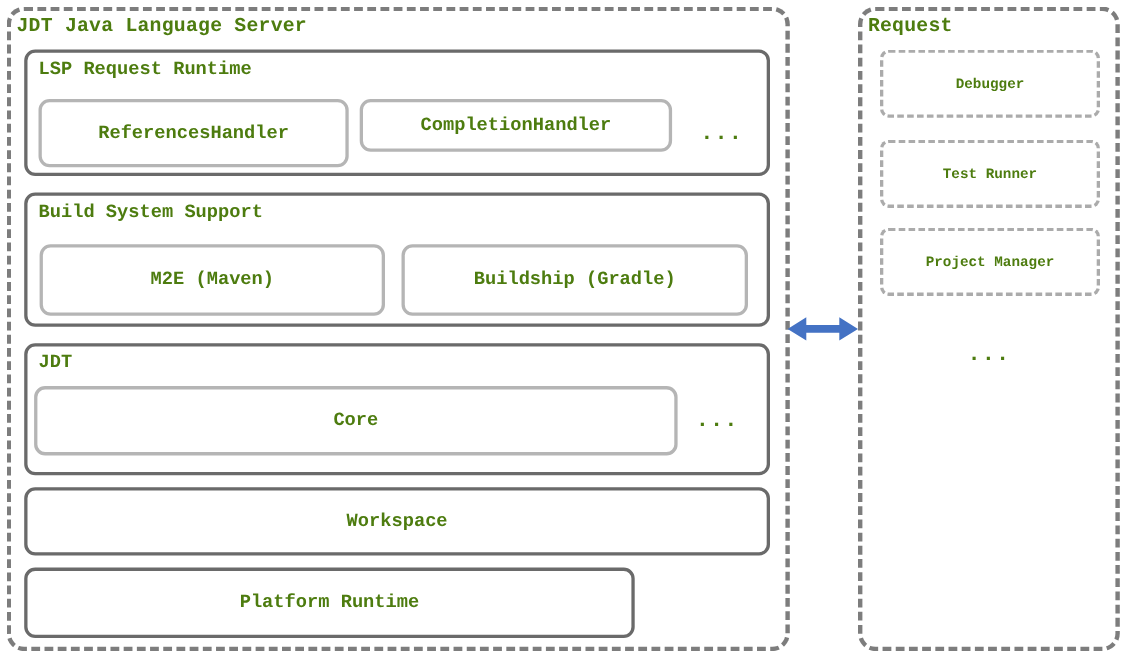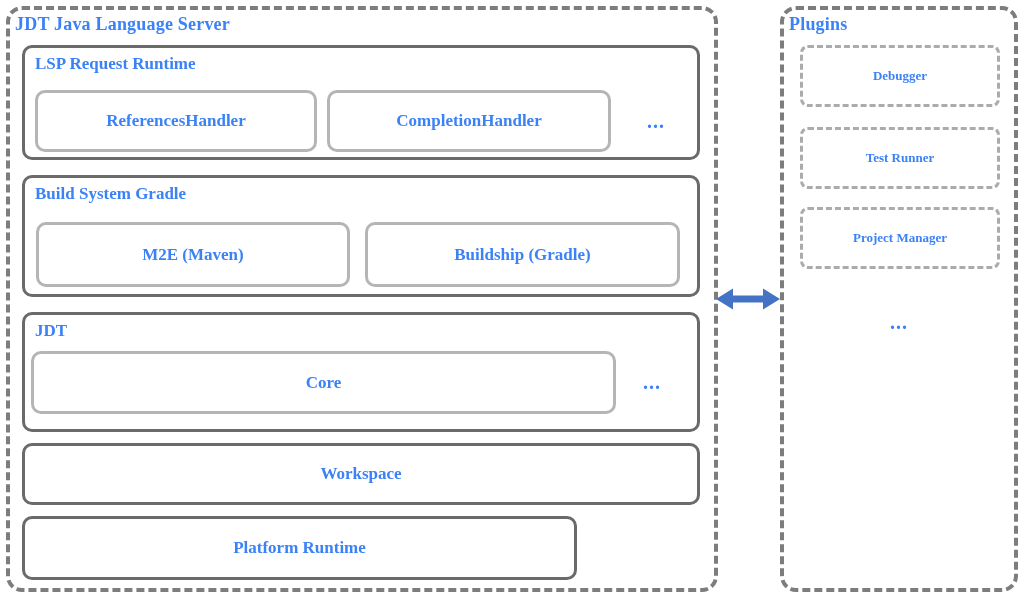--- a/index.html
+++ b/index.html
@@ -2,23 +2,23 @@
 <html><head>
 <meta charset="utf-8">
 <style>
   * { box-sizing: border-box; margin: 0; padding: 0; }
   html, body { background: #ffffff; }
   .canvas {
     position: relative;
     width: 1024px;
     height: 599px;
     background: #ffffff;
-    font-family: Liberation Serif, serif;
+    font-family: Liberation Mono, monospace;
     font-weight: 700;
-    color: #3b82f6;
+    color: #4d7c0f;
     overflow: hidden;
   }
   
   .panel {
     position: absolute;
     border: 4px dashed #7d7d7d;
     border-radius: 16px;
     background: #ffffff;
   }
   .panel-server { left: 6px; top: 6px; width: 712px; height: 586px; }
@@ -56,21 +56,21 @@
     border: 3px solid #b5b5b5;
     border-radius: 10px;
     background: #ffffff;
     display: flex;
     align-items: center;
     justify-content: center;
     font-size: 17px;
     text-align: center;
   }
   .item-ref       { left: 10px;  top: 42px; width: 282px; height: 62px; }
-  .item-comp      { left: 302px; top: 42px; width: 284px; height: 62px; }
+  .item-comp      { left: 302px; top: 42px; width: 284px; height: 48px; }
   .item-m2e       { left: 11px;  top: 44px; width: 314px; height: 65px; }
   .item-buildship { left: 340px; top: 44px; width: 315px; height: 65px; }
   .item-core      { left: 6px;   top: 36px; width: 585px; height: 63px; }
   
   .more {
     position: absolute;
     display: flex;
     align-items: center;
     justify-content: center;
     font-size: 20px;
@@ -131,21 +131,21 @@
     <div class="panel-title">JDT Java Language Server</div>
 
     <div class="section sec-lsp">
       <div class="section-title">LSP Request Runtime</div>
       <div class="item item-ref">ReferencesHandler</div>
       <div class="item item-comp">CompletionHandler</div>
       <div class="more more-lsp">...</div>
     </div>
 
     <div class="section sec-build">
-      <div class="section-title">Build System Gradle</div>
+      <div class="section-title">Build System Support</div>
       <div class="item item-m2e">M2E (Maven)</div>
       <div class="item item-buildship">Buildship (Gradle)</div>
     </div>
 
     <div class="section sec-jdt">
       <div class="section-title">JDT</div>
       <div class="item item-core">Core</div>
       <div class="more more-jdt">...</div>
     </div>
 
@@ -156,20 +156,20 @@
     <div class="section sec-platform">
       <div class="center-label">Platform Runtime</div>
     </div>
   </div>
 
   <svg class="arrow" viewBox="0 0 64 26" xmlns="http://www.w3.org/2000/svg" aria-hidden="true">
     <path d="M0,13 L17,2.5 L17,9.4 L47,9.4 L47,2.5 L64,13 L47,23.5 L47,16.6 L17,16.6 L17,23.5 Z" fill="#4472C4"></path>
   </svg>
 
   <div class="panel panel-plugins">
-    <div class="panel-title">Plugins</div>
+    <div class="panel-title">Request</div>
     <div class="plugin plugin-debugger">Debugger</div>
     <div class="plugin plugin-test-runner">Test Runner</div>
     <div class="plugin plugin-project-manager">Project Manager</div>
     <div class="more more-plugins">...</div>
   </div>
 
 </div>
 
 </body></html>

